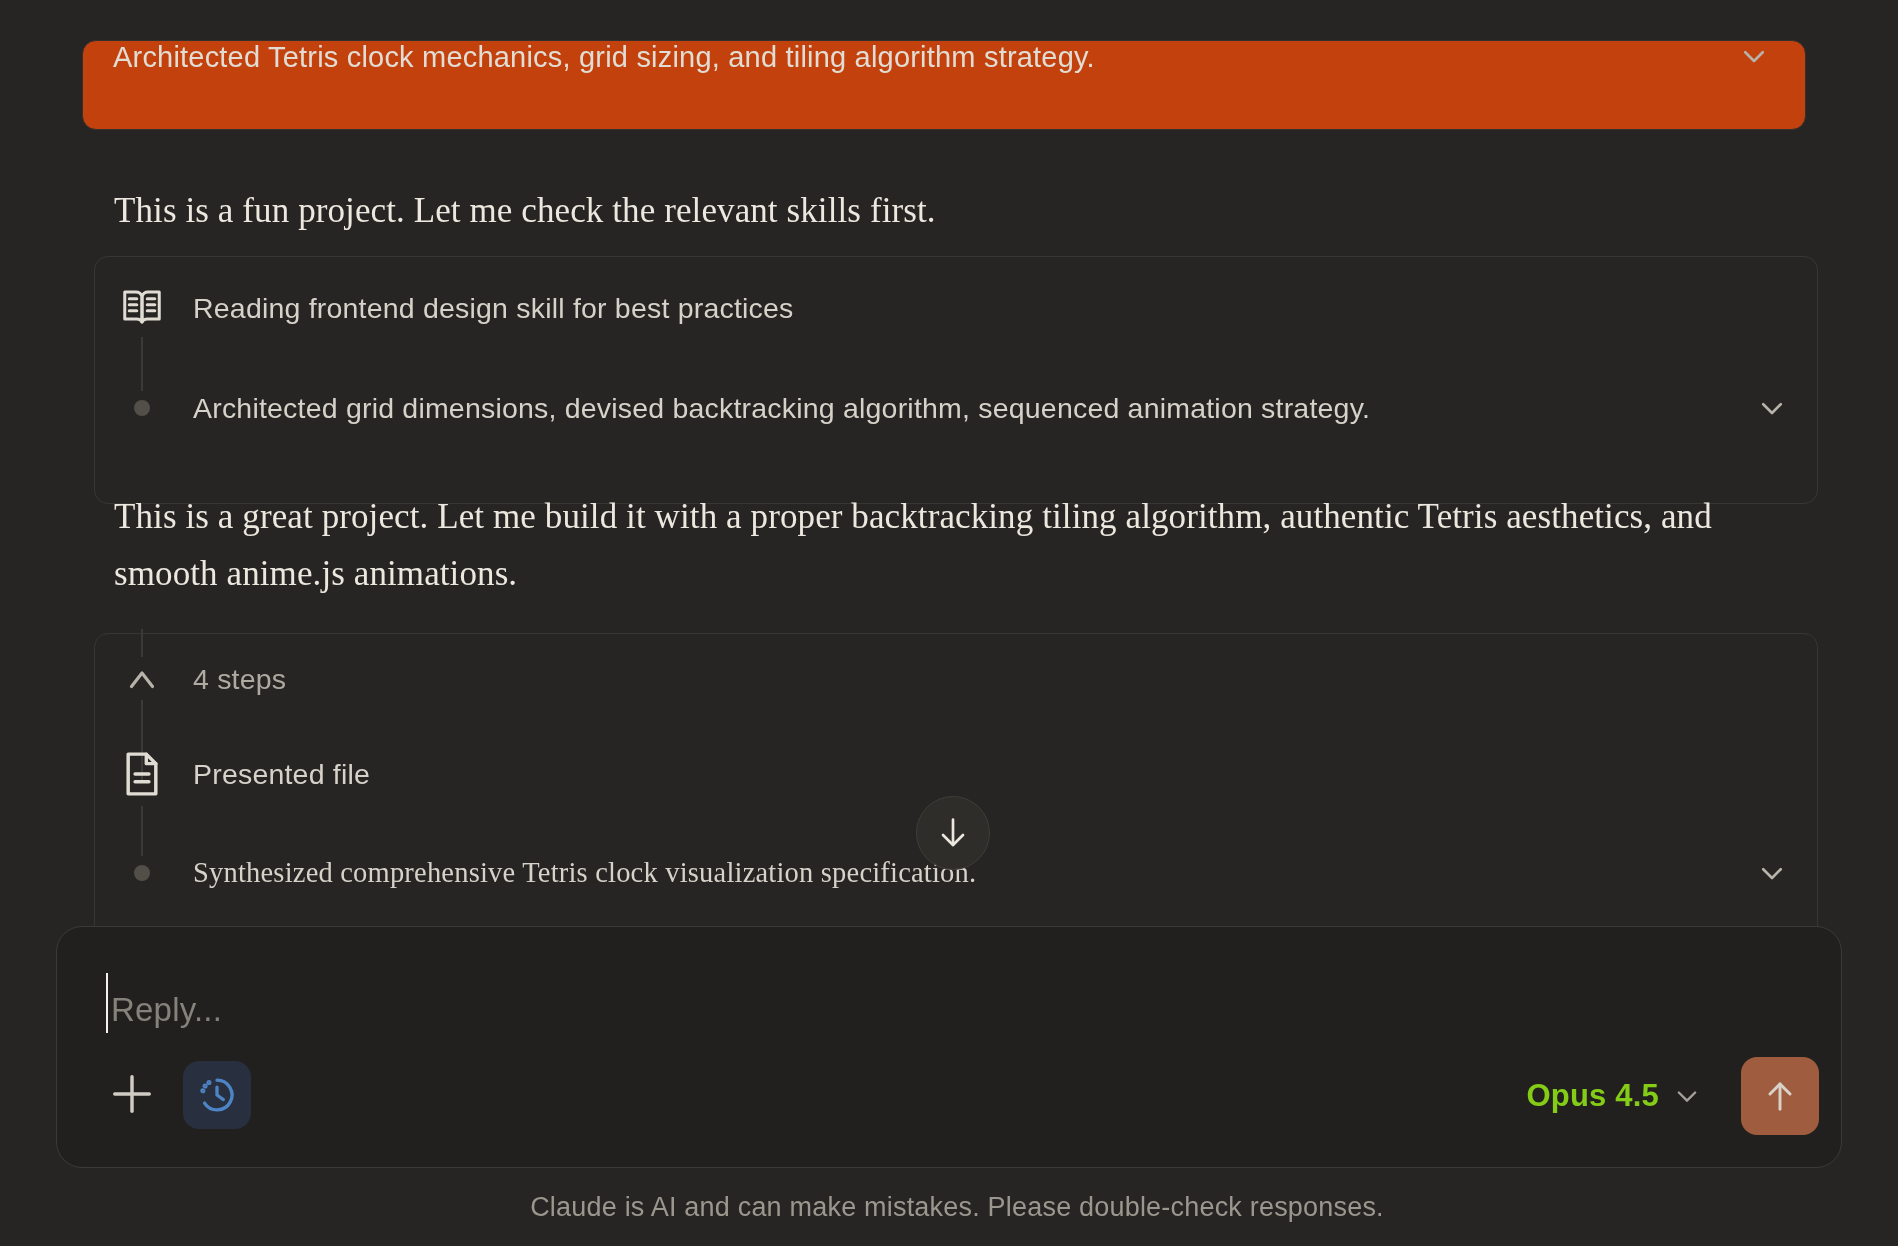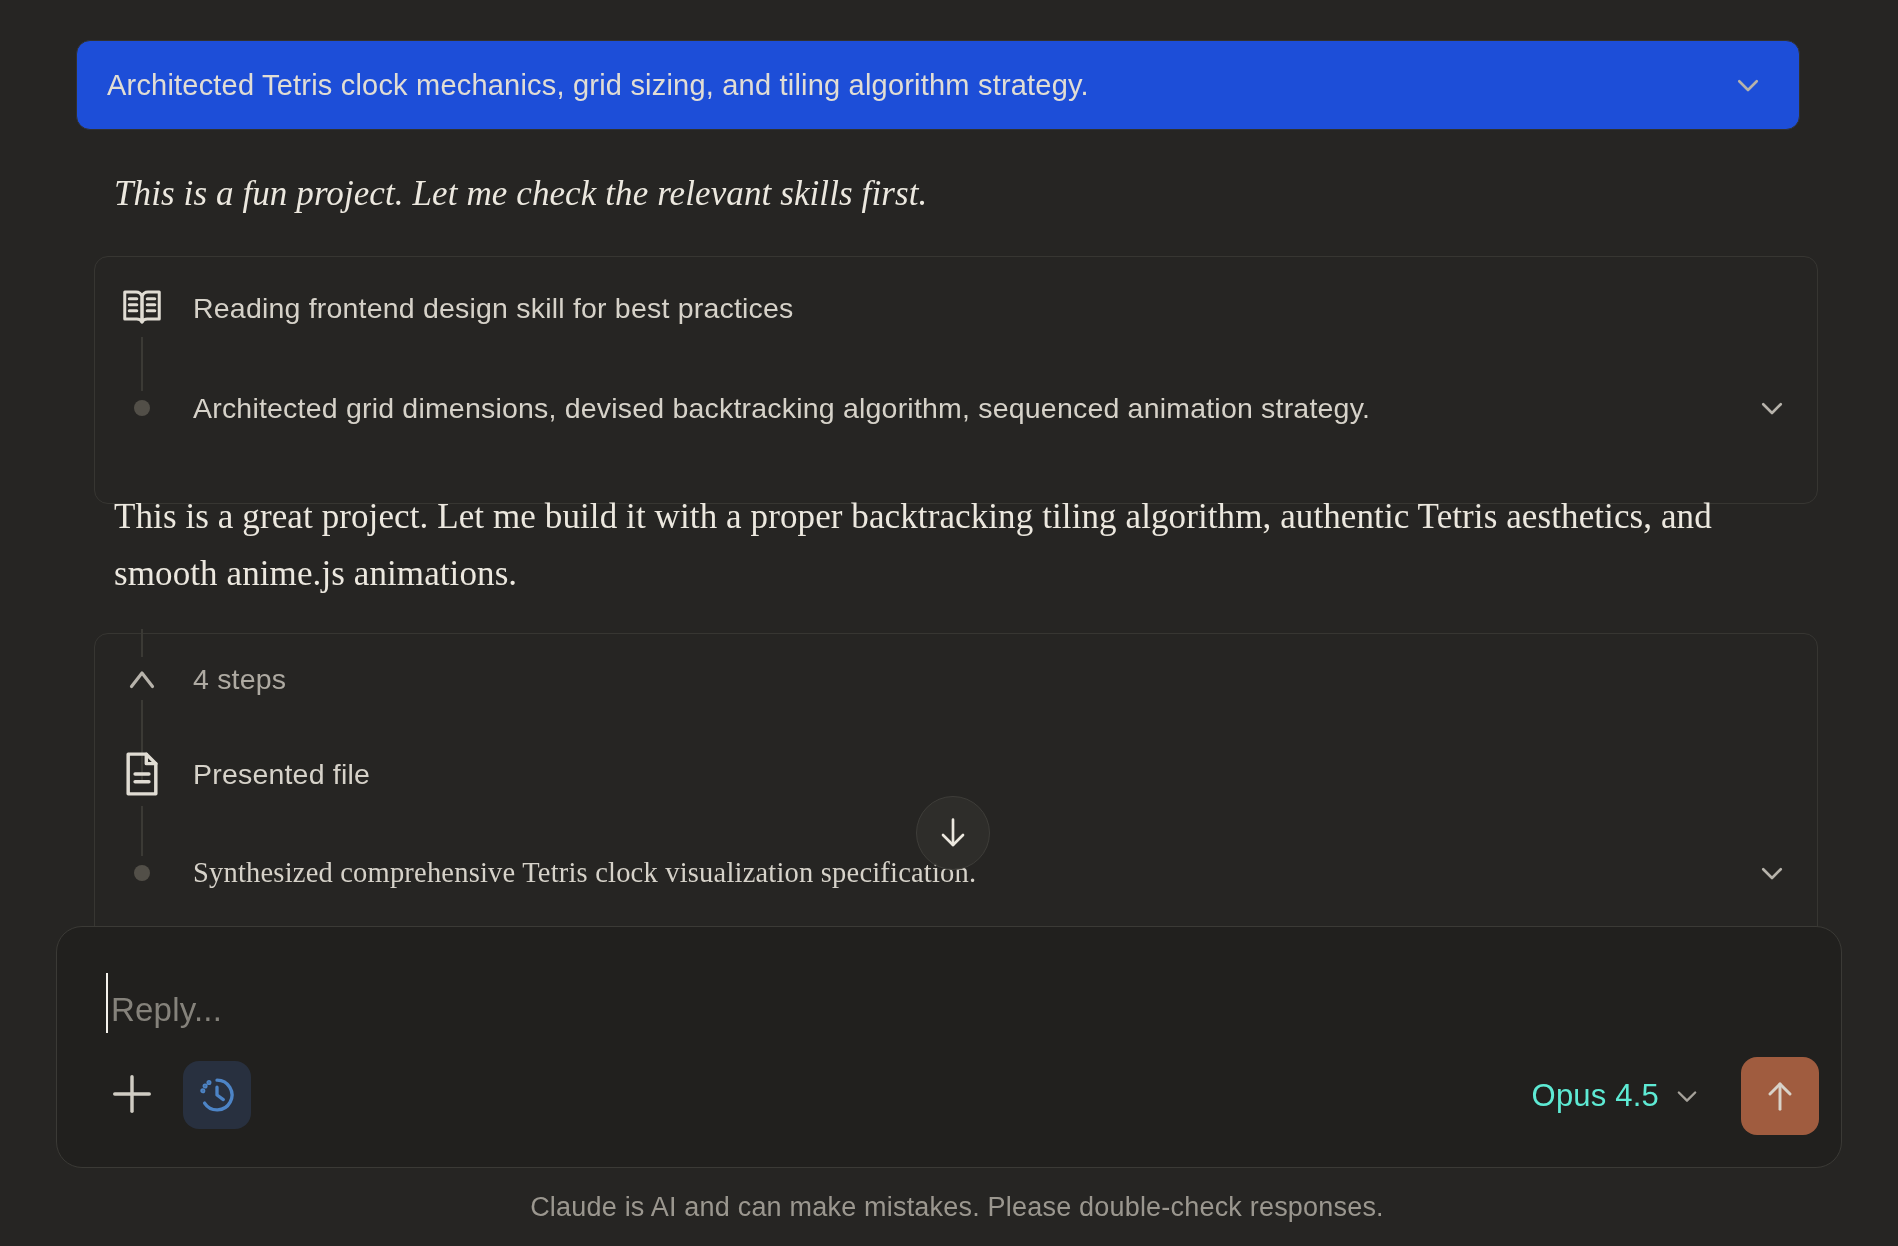--- a/index.html
+++ b/index.html
@@ -8,43 +8,43 @@
     background:#262523;
     font-family:"Liberation Sans", sans-serif;
     color:#d8d4cb;
     position:relative;
     overflow:hidden;
   }
   .abs { position:absolute; }
 
   
   .thinking-bar {
-    left:76px; top:40px; width:1724px; height:90px;
-    background:#1d4ed8;
+    left:82px; top:40px; width:1724px; height:90px;
+    background:#c2410c;
     border:1px solid #32312e;
     border-radius:14px;
-    display:flex; align-items:center;
+    display:flex; align-items:flex-start;
     padding:0 36px 0 30px;
     cursor:pointer;
   }
   .thinking-bar .label {
     font-size:29px; color:#e1ddd4; letter-spacing:.2px;
     flex:1; white-space:nowrap; overflow:hidden;
   }
 
   .chev { width:30px; height:30px; flex:0 0 auto; }
   .chev svg { width:100%; height:100%; display:block; }
 
   
   .serif-msg {
     font-family:"Liberation Serif", serif;
     font-size:35px; line-height:57px; color:#ece8df;
     letter-spacing:.1px;
   }
-  .msg1 { left:114px; top:165px; width:1700px;font-style:italic; }
+  .msg1 { left:114px; top:182px; width:1700px; }
   .msg2 { left:114px; top:488px; width:1660px; }
 
   
   .card {
     left:94px; width:1724px;
     border:1px solid #373632;
     border-radius:14px;
     background:transparent;
   }
   .card1 { top:256px; height:248px; }
@@ -98,21 +98,21 @@
     background:#28303f; border-radius:16px;
     display:flex; align-items:center; justify-content:center;
     color:#4d84c6; cursor:pointer;
   }
   .history-btn svg { width:42px; height:42px; }
 
   .model-row {
     position:absolute; right:22px; top:130px; height:78px;
     display:flex; align-items:center;
   }
-  .model-label { font-size:31px; color:#5eead4; letter-spacing:.2px; cursor:pointer; }
+  .model-label { font-size:31px; color:#84cc16; letter-spacing:.2px; cursor:pointer;font-weight:bold; }
   .model-chev { width:28px; height:28px; margin-left:14px; color:#a5a19a; cursor:pointer; }
   .send-btn {
     width:78px; height:78px; margin-left:40px;
     background:#a05c3f; border:none; border-radius:16px;
     display:flex; align-items:center; justify-content:center;
     cursor:pointer;
   }
   .send-btn svg { width:32px; height:36px; color:#d8d2c9; }
 
   

